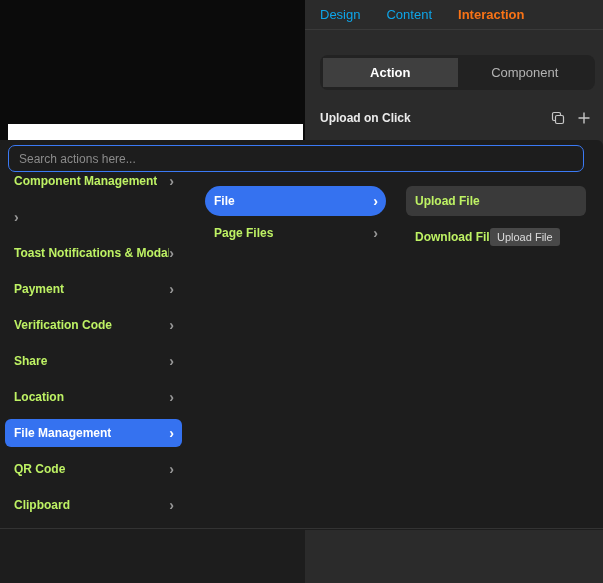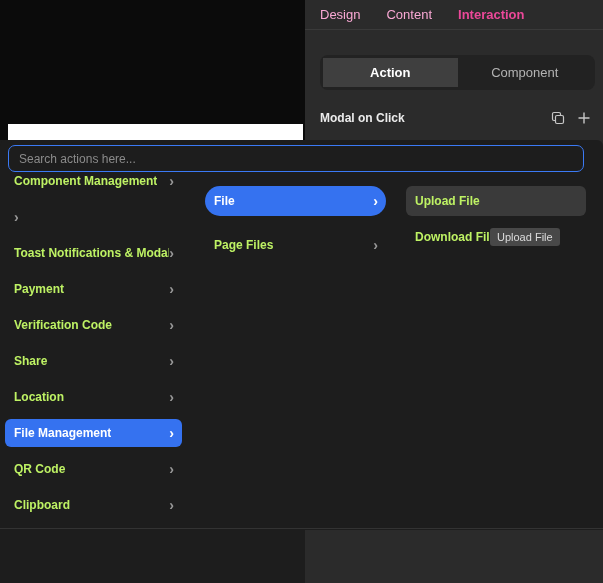--- a/index.html
+++ b/index.html
@@ -26,23 +26,23 @@
   .inspector {
     position:absolute; left:305px; top:0; width:298px; height:583px;
     background:#2b2b2b;
   }
   .tabs-row {
     display:flex; align-items:center; gap:26px;
     height:30px; padding-left:15px;
     border-bottom:1px solid #3a3a3a;
   }
   .tab {
-    font-size:13px; color:#f9a8d4; cursor:default;
-  }
-  .tab.active { color:#ec4899; font-weight:700; }
+    font-size:13px; color:#0ea5e9; cursor:default;
+  }
+  .tab.active { color:#f97316; font-weight:700; }
 
   .segmented {
     position:absolute; left:15px; top:55px; width:275px; height:35px;
     background:#222222; border-radius:8px;
     display:flex; padding:3px;
   }
   .segment {
     flex:1; display:flex; align-items:center; justify-content:center;
     font-size:13px; color:#b3b3b3; border-radius:0;
   }
@@ -89,21 +89,21 @@
   }
   .menu-item .label { white-space:nowrap; overflow:hidden; }
   .menu-item.selected { background:#3572f0; color:#ffffff; }
   .chevron { color:#989898; font-size:14px; line-height:1; }
   .chevron::after { content:"\203A"; }
   .menu-item.selected .chevron { color:#ffffff; }
 
   .submenu {
     position:absolute; left:205px; top:46px; width:181px; z-index:1;
   }
-  .submenu .menu-item { height:30px; margin-bottom:14px;border-radius:15px; }
+  .submenu .menu-item { height:30px; margin-bottom:2px;border-radius:15px; }
 
   .action-col {
     position:absolute; left:406px; top:46px; width:180px; z-index:1;
   }
   .action-col .menu-item { height:30px; margin-bottom:6px; justify-content:flex-start; }
   .action-col .menu-item.hovered { background:#3a3a3a; }
 
   .tooltip {
     position:absolute; left:490px; top:88px; z-index:4;
     background:#484848; border-radius:3px;
@@ -134,21 +134,21 @@
     <div class="tab">Content</div>
     <div class="tab active">Interaction</div>
   </div>
 
   <div class="segmented">
     <div class="segment selected">Action</div>
     <div class="segment">Component</div>
   </div>
 
   <div class="section-row">
-    <div class="section-title">Modal on Click</div>
+    <div class="section-title">Upload on Click</div>
     <div class="icon-btn">
       <svg width="14" height="14" viewBox="0 0 14 14" fill="none" stroke-width="1.2">
         <rect x="4.5" y="4.5" width="8" height="8" rx="1.5"></rect>
         <path d="M9.5 4.5 V3 a1.5 1.5 0 0 0 -1.5 -1.5 H3 A1.5 1.5 0 0 0 1.5 3 v5 A1.5 1.5 0 0 0 3 9.5 h1.5"></path>
       </svg>
     </div>
     <div class="icon-btn">
       <svg width="14" height="14" viewBox="0 0 14 14" fill="none" stroke-width="1.4">
         <path d="M7 1.5 V12.5 M1.5 7 H12.5"></path>
       </svg>

